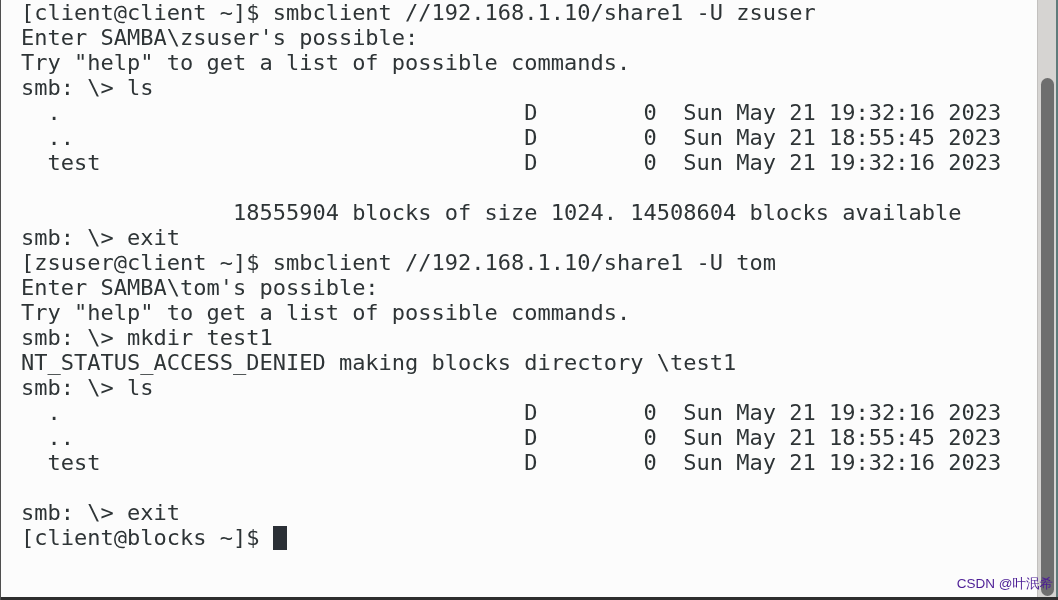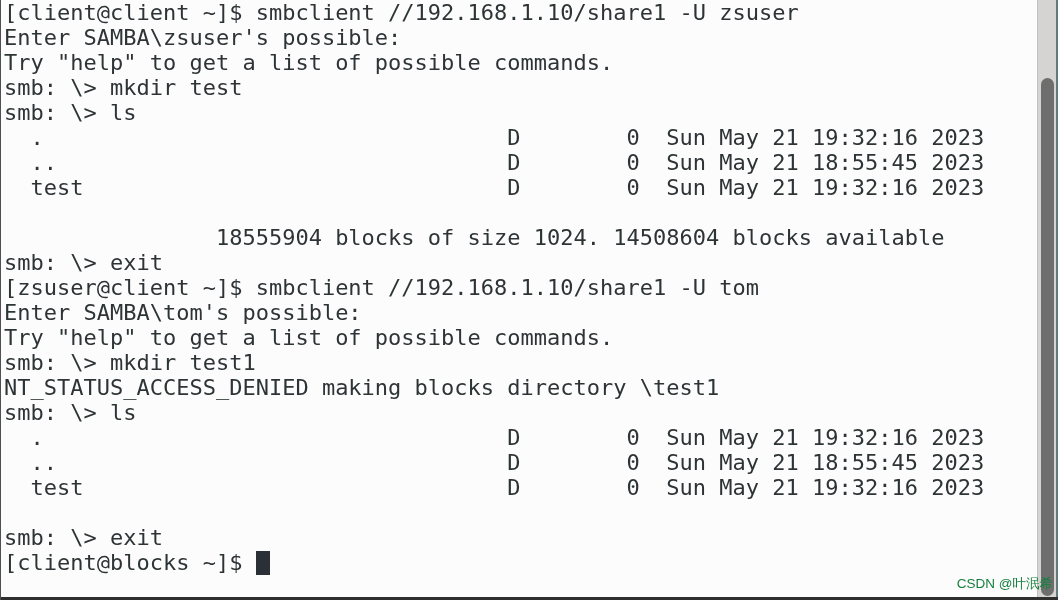--- a/index.html
+++ b/index.html
@@ -17,20 +17,21 @@
     position: absolute;
     top: 0;
     left: 3px;
     color: #2e3436;
     font-size: 22px;
     line-height: 25px;
   }
   .line {
     height: 25px;
     white-space: pre;
+    margin-left: 17px;
   }
   .cursor {
     display: inline-block;
     width: 14px;
     height: 24px;
     background: #2b3036;
     vertical-align: bottom;
   }
   .scrollbar {
     position: absolute;
@@ -69,34 +70,33 @@
     height: 3px;
     background: #2f2f2f;
     z-index: 4;
   }
   .watermark {
     position: absolute;
     right: 5px;
     bottom: 7px;
     font-family: "Liberation Sans", sans-serif;
     font-size: 13.5px;
-    color: #15803d;
+    color: #4c1d95;
     z-index: 5;
     white-space: nowrap;
   }
 </style>
 </head>
 <body>
 
 <div class="screen">
   <div class="output">
     <div class="line">[client@client ~]$ smbclient //192.168.1.10/share1 -U zsuser</div>
     <div class="line">Enter SAMBA\zsuser's possible:</div>
     <div class="line">Try "help" to get a list of possible commands.</div>
-    <div class="line">smb: \&gt; mkdir test</div>
     <div class="line">smb: \&gt; ls</div>
     <div class="line">  .                                   D        0  Sun May 21 19:32:16 2023</div>
     <div class="line">  ..                                  D        0  Sun May 21 18:55:45 2023</div>
     <div class="line">  test                                D        0  Sun May 21 19:32:16 2023</div>
     <div class="line"></div>
     <div class="line">                18555904 blocks of size 1024. 14508604 blocks available</div>
     <div class="line">smb: \&gt; exit</div>
     <div class="line">[zsuser@client ~]$ smbclient //192.168.1.10/share1 -U tom</div>
     <div class="line">Enter SAMBA\tom's possible:</div>
     <div class="line">Try "help" to get a list of possible commands.</div>

